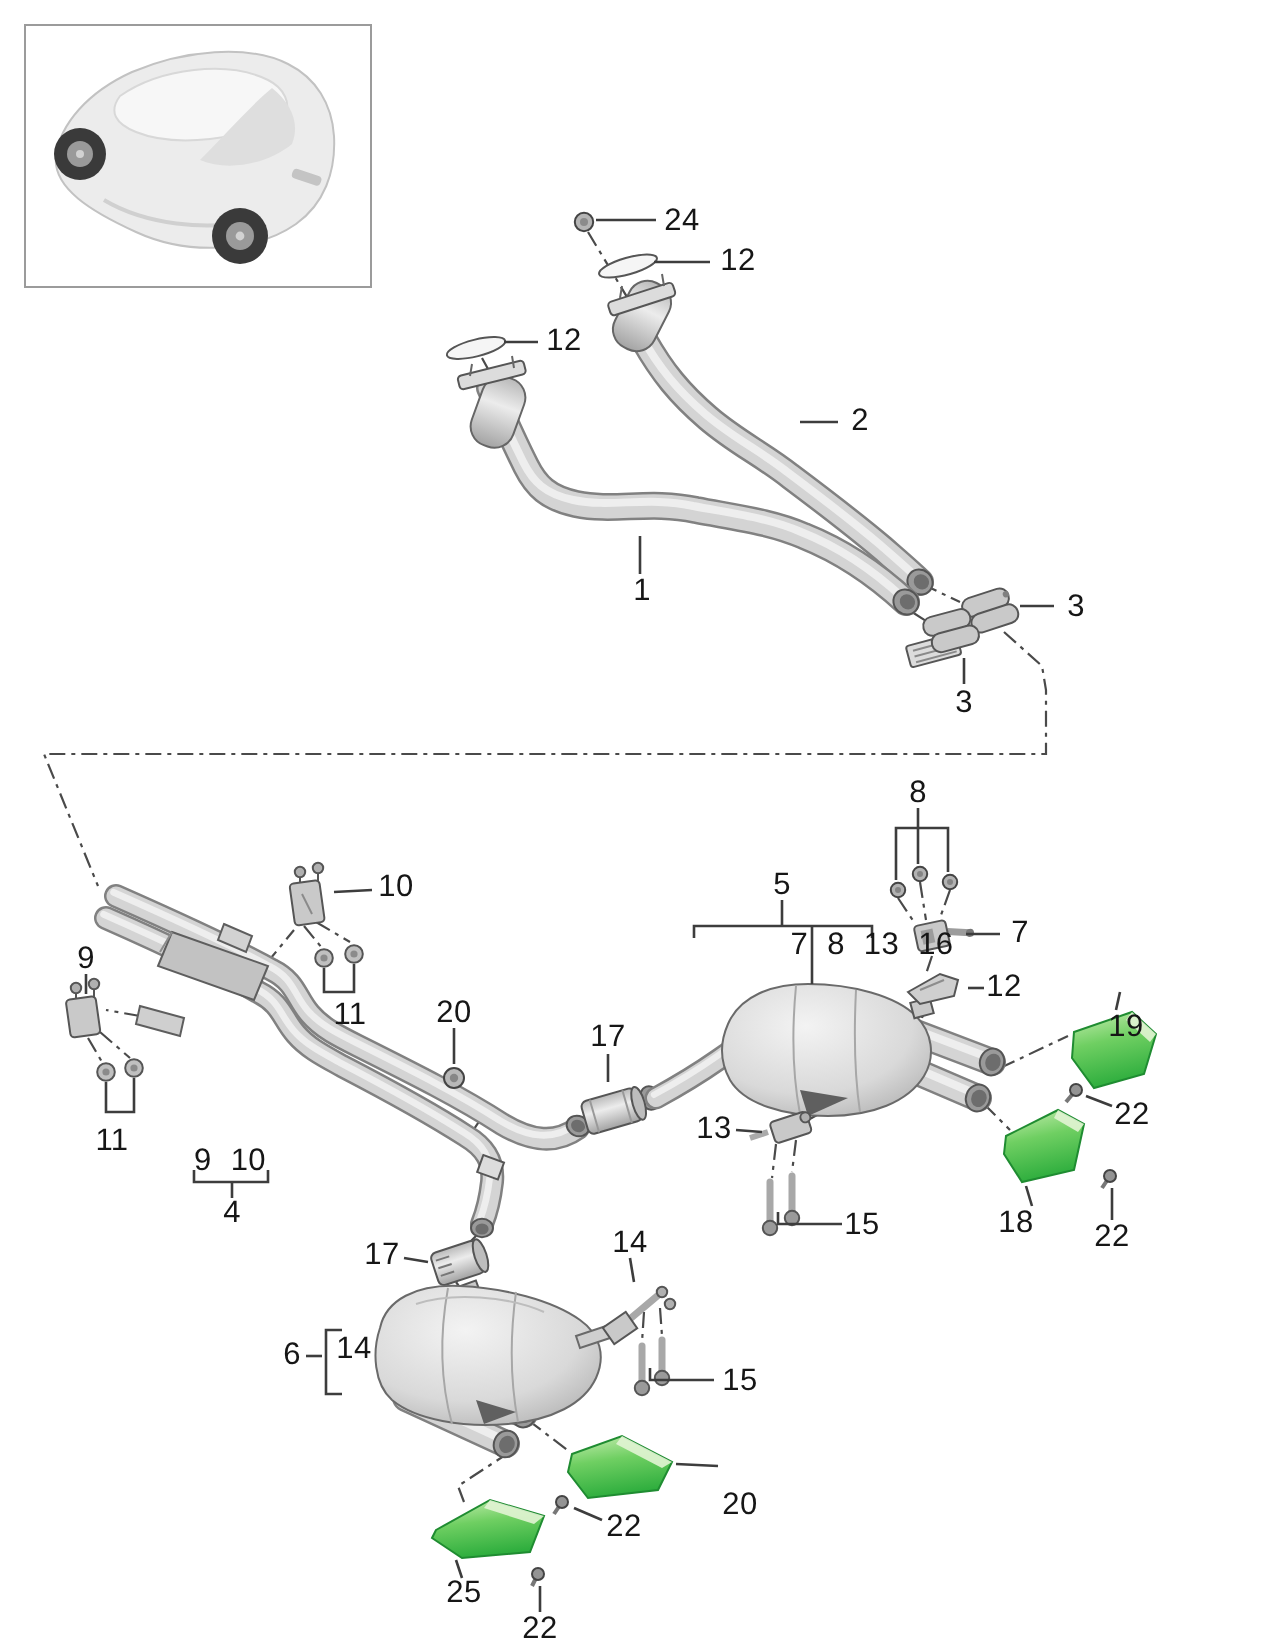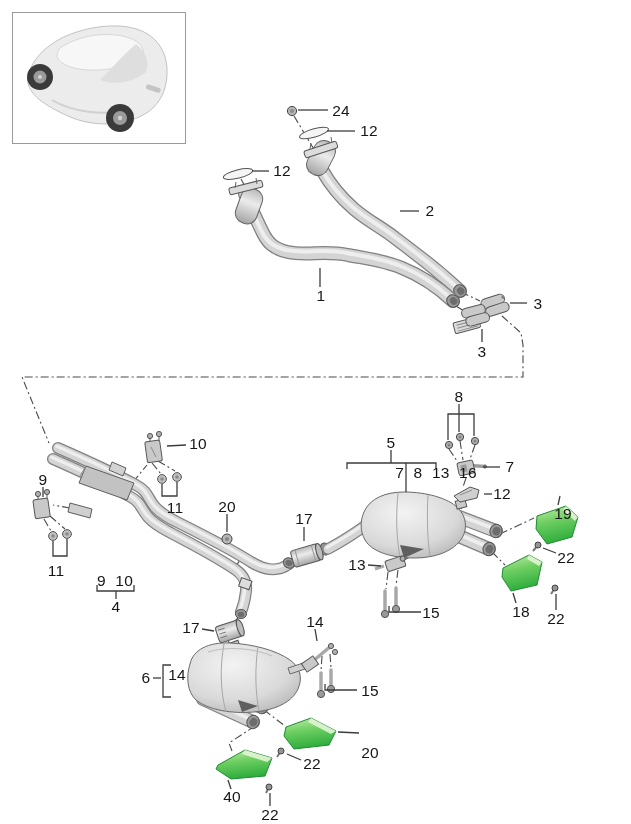--- a/index.html
+++ b/index.html
@@ -433,30 +433,30 @@
       <div class="part-label" style="left: 56px; top: 571px;">11</div>
       <div class="part-label" style="left: 227px; top: 507px;">20</div>
       <div class="part-label" style="left: 304px; top: 519px;">17</div>
       <div class="part-label" style="left: 391px; top: 443px;">5</div>
       <div class="part-label grp" style="left: 388px; top: 473px; margin-left: 48px;">7 8 13 16</div>
       <div class="part-label" style="left: 459px; top: 397px;">8</div>
       <div class="part-label" style="left: 510px; top: 467px;">7</div>
       <div class="part-label" style="left: 502px; top: 494px;">12</div>
       <div class="part-label" style="left: 563px; top: 488px; margin-top: 26px;">19</div>
       <div class="part-label" style="left: 566px; top: 558px;">22</div>
-      <div class="part-label" style="left: 521px; top: 612px;">18</div>
+      <div class="part-label" style="left: 508px; top: 612px;">18</div>
       <div class="part-label" style="left: 556px; top: 619px;">22</div>
       <div class="part-label" style="left: 357px; top: 565px;">13</div>
       <div class="part-label" style="left: 431px; top: 613px;">15</div>
       <div class="part-label" style="left: 191px; top: 628px;">17</div>
       <div class="part-label" style="left: 315px; top: 622px;">14</div>
       <div class="part-label" style="left: 146px; top: 678px;">6</div>
       <div class="part-label" style="left: 177px; top: 675px;">14</div>
       <div class="part-label" style="left: 370px; top: 691px;">15</div>
       <div class="part-label grp" style="left: 115px; top: 581px;">9 10</div>
       <div class="part-label" style="left: 116px; top: 607px;">4</div>
       <div class="part-label" style="left: 370px; top: 733px; margin-top: 20px;">20</div>
       <div class="part-label" style="left: 312px; top: 764px;">22</div>
-      <div class="part-label" style="left: 232px; top: 797px;">40</div>
+      <div class="part-label" style="left: 232px; top: 797px;">25</div>
       <div class="part-label" style="left: 270px; top: 815px;">22</div>
     </div>
 
 </div>
 
 </body></html>

